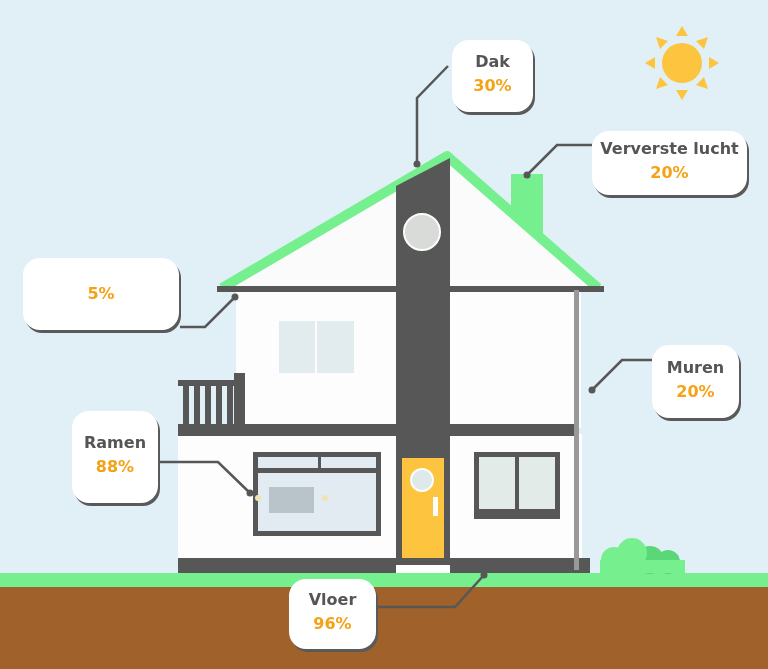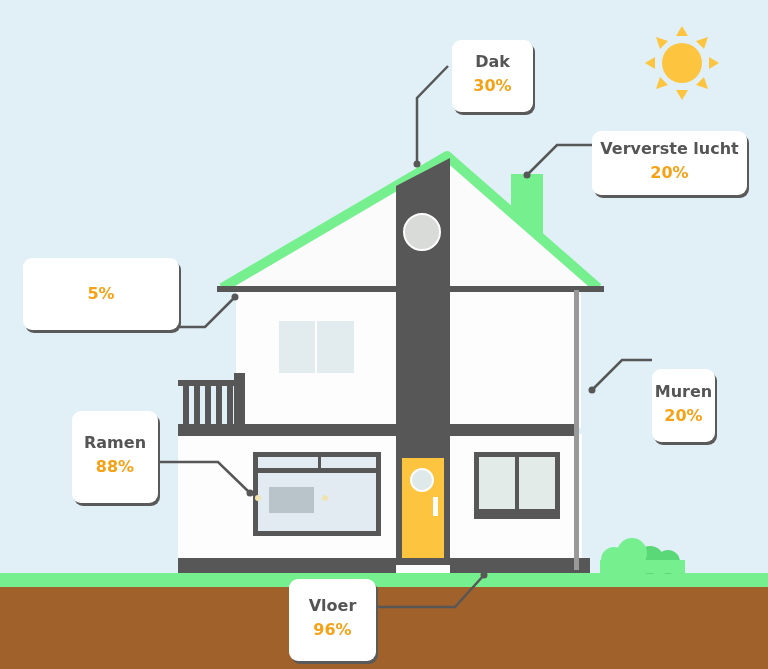--- a/index.html
+++ b/index.html
@@ -1,18 +1,18 @@
 <!DOCTYPE html>
 <html><head>
 <meta charset="utf-8">
 <style>
   html, body { margin:0; padding:0; }
   body { width:768px; height:669px; position:relative; overflow:hidden; background:#e1eff7; font-family:"DejaVu Sans","Liberation Sans",sans-serif; }
   #scene { position:absolute; left:0; top:0; width:768px; height:669px; }
-  .callout { position:absolute; background:#fff; border-radius:9px; box-shadow:2px 3px 0 #5a5a5a; text-align:center; display:flex; flex-direction:column; justify-content:center; align-items:center; }
+  .callout { position:absolute; background:#fff; border-radius:17px; box-shadow:2px 3px 0 #5a5a5a; text-align:center; display:flex; flex-direction:column; justify-content:center; align-items:center; }
   .callout .lbl { color:#555; font-size:16px; font-weight:bold; line-height:20px; }
   .callout .pct { color:#f5a216; font-size:16px; font-weight:bold; line-height:28px; }
 </style>
 </head>
 <body>
 
 <svg id="scene" viewBox="0 0 768 669" xmlns="http://www.w3.org/2000/svg">
 
   <rect x="0" y="586" width="768" height="83" fill="#a0622a"></rect>
   <rect x="0" y="573" width="768" height="14" fill="#76f08f"></rect>
@@ -112,26 +112,26 @@
 
 <div class="callout" style="left:592px;top:131px;width:155px;height:64px;">
   <span class="lbl">Ververste lucht</span>
   <span class="pct">20%</span>
 </div>
 
 <div class="callout" style="left:23px;top:258px;width:156px;height:72px;">
   <span class="pct">5%</span>
 </div>
 
-<div class="callout" style="left:652px;top:345px;width:63px;height:73px;margin-top:24px;">
+<div class="callout" style="left:652px;top:345px;width:87px;height:73px;">
   <span class="lbl">Muren</span>
   <span class="pct">20%</span>
 </div>
 
 <div class="callout" style="left:26px;top:411px;width:86px;height:92px;margin-left:46px;">
   <span class="lbl">Ramen</span>
   <span class="pct">88%</span>
 </div>
 
-<div class="callout" style="left:289px;top:579px;width:87px;height:82px;">
+<div class="callout" style="left:289px;top:579px;width:87px;height:70px;">
   <span class="lbl">Vloer</span>
   <span class="pct">96%</span>
 </div>
 
 </body></html>

